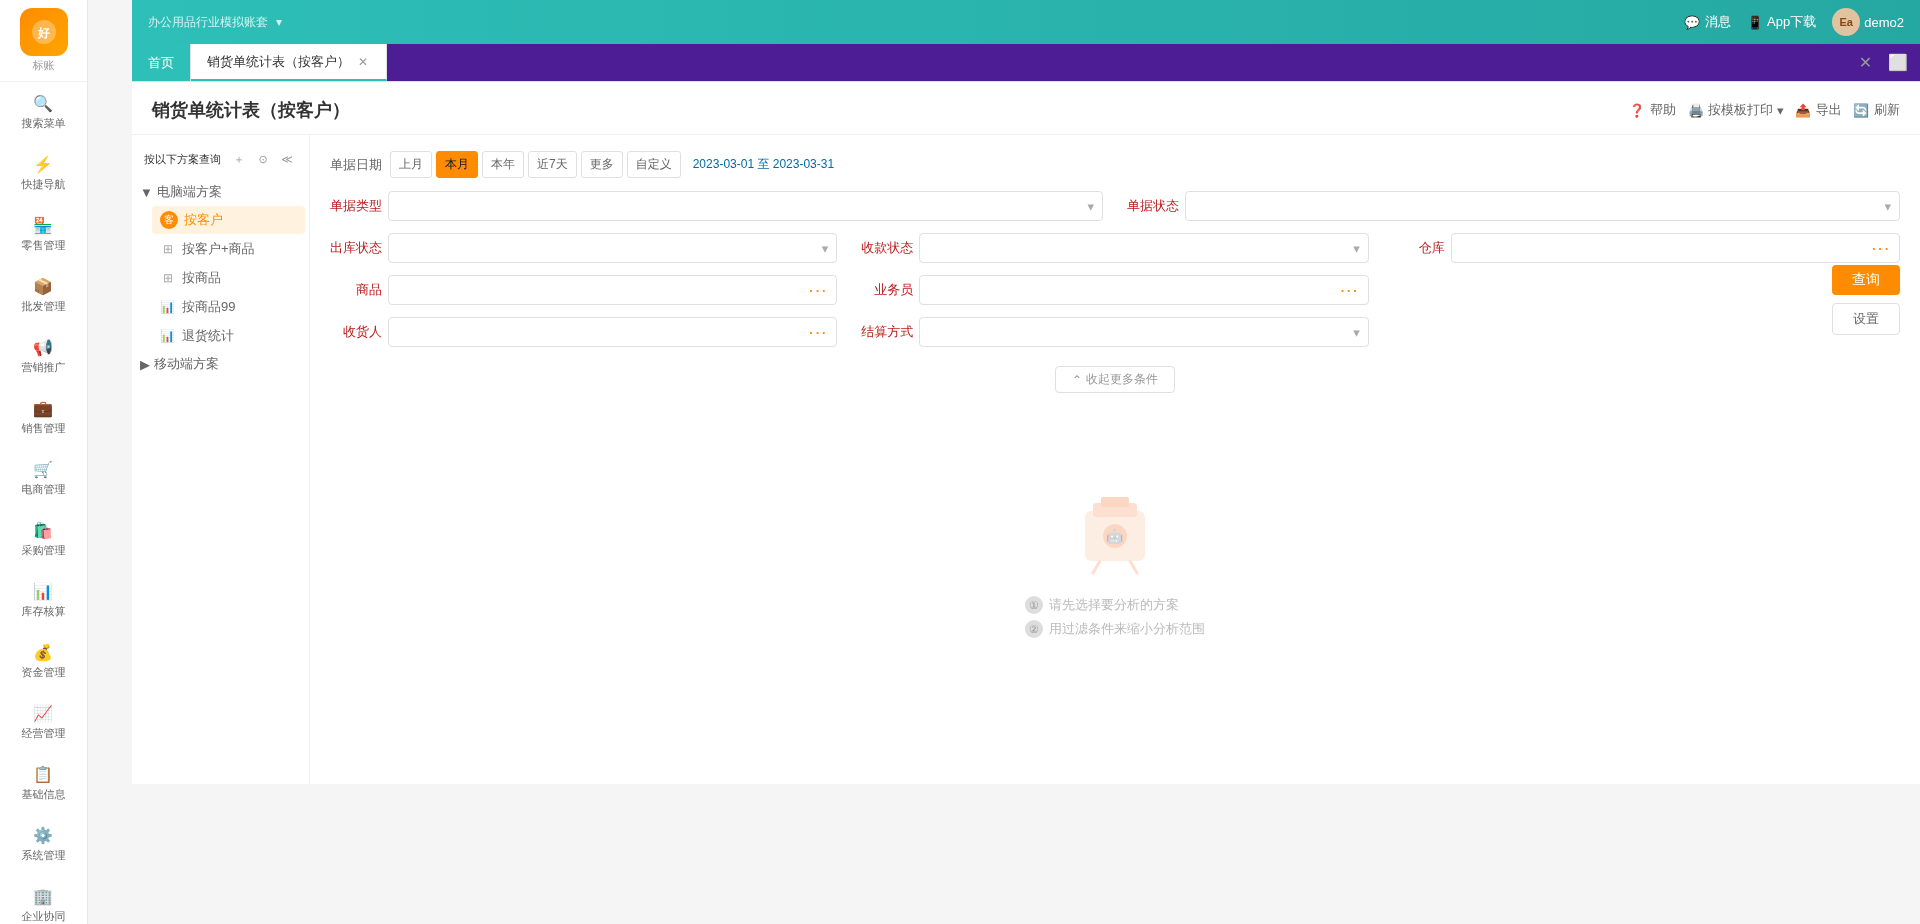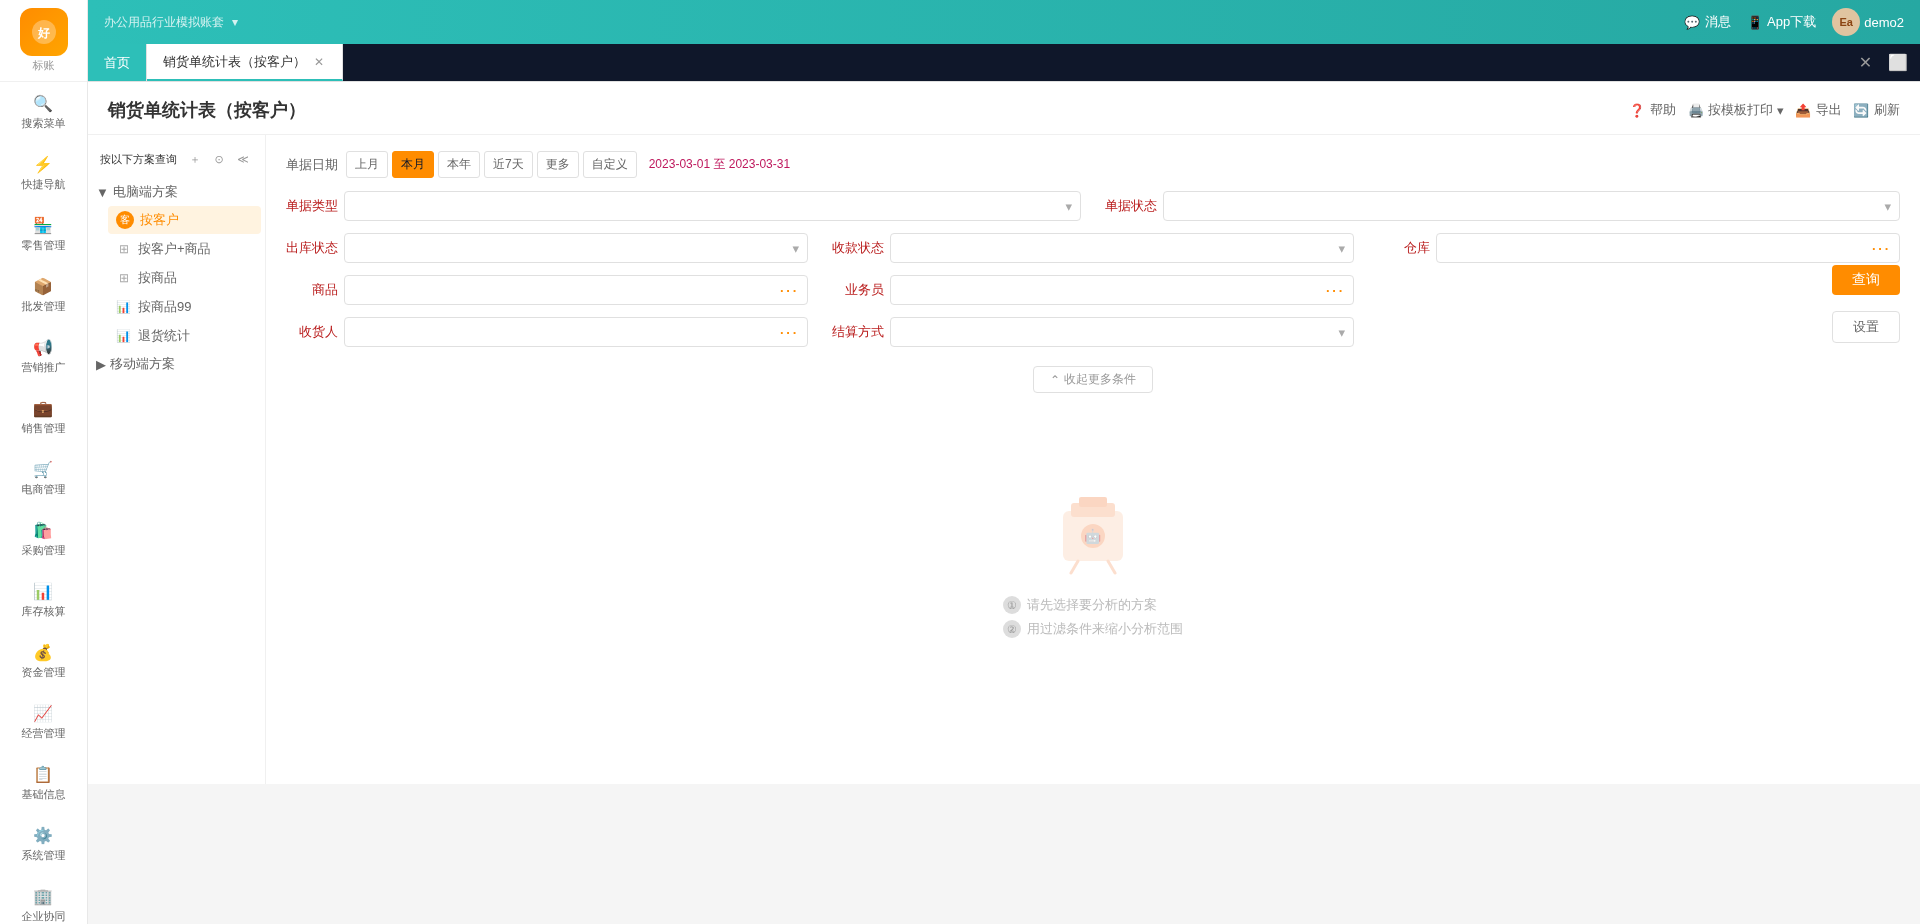--- a/index.html
+++ b/index.html
@@ -6,31 +6,31 @@
     body { font-family: 'Microsoft YaHei', Arial, sans-serif; font-size: 13px; background: #f5f5f5; color: #333; height: 924px; overflow: hidden; display: flex; }
 
     
     .sidebar { width: 88px; background: #fff; display: flex; flex-direction: column; align-items: center; border-right: 1px solid #e8e8e8; height: 924px; overflow-y: auto; flex-shrink: 0; }
     .sidebar-logo { width: 100%; padding: 8px 0; display: flex; flex-direction: column; align-items: center; border-bottom: 1px solid #f0f0f0; }
     .logo-icon { width: 48px; height: 48px; background: linear-gradient(135deg, #ff8c00, #ffa500); border-radius: 12px; display: flex; align-items: center; justify-content: center; color: white; font-size: 18px; font-weight: bold; margin-bottom: 2px; }
     .logo-text { font-size: 11px; color: #999; }
     .sidebar-menu-item { width: 100%; padding: 12px 0; display: flex; flex-direction: column; align-items: center; cursor: pointer; font-size: 12px; color: #666; gap: 3px; }
 
     
-    .main { flex: 1; display: flex; flex-direction: column; height: 784px; overflow: hidden; }
+    .main { flex: 1; display: flex; flex-direction: column; height: 784px; overflow: hidden; margin-left: 44px; }
 
     
     .top-header { background: linear-gradient(90deg, #2dbfb8, #26a8a2); height: 44px; display: flex; align-items: center; padding: 0 16px; justify-content: space-between; flex-shrink: 0; }
     .top-header-left { display: flex; align-items: center; gap: 8px; font-size: 12px; color: rgba(255,255,255,0.8); }
     .top-header-right { display: flex; align-items: center; gap: 16px; color: white; font-size: 13px; }
     .top-header-right .item { display: flex; align-items: center; gap: 4px; cursor: pointer; }
     .avatar { width: 28px; height: 28px; border-radius: 50%; background: #e0c4a0; display: flex; align-items: center; justify-content: center; font-size: 11px; color: #8b4513; font-weight: bold; overflow: hidden; }
 
     
-    .tab-bar { background: #0f172a; border-bottom: 1px solid #e0e0e0; display: flex; align-items: stretch; height: 38px; flex-shrink: 0; }
+    .tab-bar { background: #4c1d95; border-bottom: 1px solid #e0e0e0; display: flex; align-items: stretch; height: 38px; flex-shrink: 0; }
     .tab { display: flex; align-items: center; padding: 0 16px; cursor: pointer; font-size: 13px; color: #666; border-right: 1px solid #e0e0e0; gap: 6px; white-space: nowrap; }
     .tab.active { background: white; color: #333; font-weight: 500; border-bottom: 2px solid #2dbfb8; }
     .tab.home { background: #2dbfb8; color: white; }
     .tab-close { font-size: 12px; color: #999; cursor: pointer; padding: 2px; border-radius: 2px; }
     .tab-actions { margin-left: auto; display: flex; align-items: center; padding: 0 8px; gap: 8px; }
     .tab-action-btn { background: none; border: none; cursor: pointer; color: #999; font-size: 16px; padding: 4px; }
 
     
     .page-content { flex: 1; background: white; overflow-y: auto; }
 
@@ -62,28 +62,28 @@
     .right-panel { flex: 1; padding: 16px 20px; overflow-y: auto; }
     .filter-item { display: flex; align-items: center; gap: 8px; min-height: 32px; }
     .filter-label { font-size: 13px; color: #666; white-space: nowrap; min-width: 48px; }
 
     
     .date-filter-row { display: flex; align-items: center; gap: 8px; margin-bottom: 12px; }
     .date-label { font-size: 13px; color: #666; min-width: 48px; }
     .date-buttons { display: flex; align-items: flex-start; gap: 4px; }
     .date-btn { padding: 4px 8px; border: 1px solid #e0e0e0; border-radius: 3px; font-size: 12px; cursor: pointer; background: white; color: #666; }
     .date-btn.active { background: #ff8c00; color: #0f172a; border-color: #ff8c00; }
-    .date-range { font-size: 12px; color: #be185d; margin-left: 4px; }
+    .date-range { font-size: 12px; color: #0369a1; margin-left: 4px; }
 
     
     .collapse-bar { text-align: center; padding: 8px; margin-top: 8px; }
     .collapse-btn { display: inline-flex; align-items: center; gap: 4px; padding: 4px 16px; border: 1px solid #e0e0e0; border-radius: 4px; font-size: 12px; color: #999; cursor: pointer; background: white; }
 
     
-    .query-buttons { position: absolute; right: 20px; top: 130px; display: flex; flex-direction: column; gap: 16px; }
+    .query-buttons { position: absolute; right: 20px; top: 130px; display: flex; flex-direction: column; gap: 8px; }
     .btn-query { background: #ff8c00; color: white; border: none; border-radius: 4px; padding: 6px 20px; font-size: 14px; cursor: pointer; font-weight: 500; }
     .btn-settings { background: white; color: #666; border: 1px solid #e0e0e0; border-radius: 4px; padding: 6px 16px; font-size: 13px; cursor: pointer; }
 
     
     .empty-state { display: flex; flex-direction: column; align-items: center; justify-content: center; padding: 60px 0; color: #bbb; gap: 12px; }
     .empty-icon { width: 120px; height: 120px; opacity: 0.6; }
     .empty-tips { font-size: 13px; color: #bbb; display: flex; flex-direction: column; gap: 6px; }
     .empty-tip-item { display: flex; align-items: center; gap: 6px; }
     .tip-num { width: 18px; height: 18px; border-radius: 50%; background: #ddd; display: flex; align-items: center; justify-content: center; font-size: 11px; color: #999; }
 

